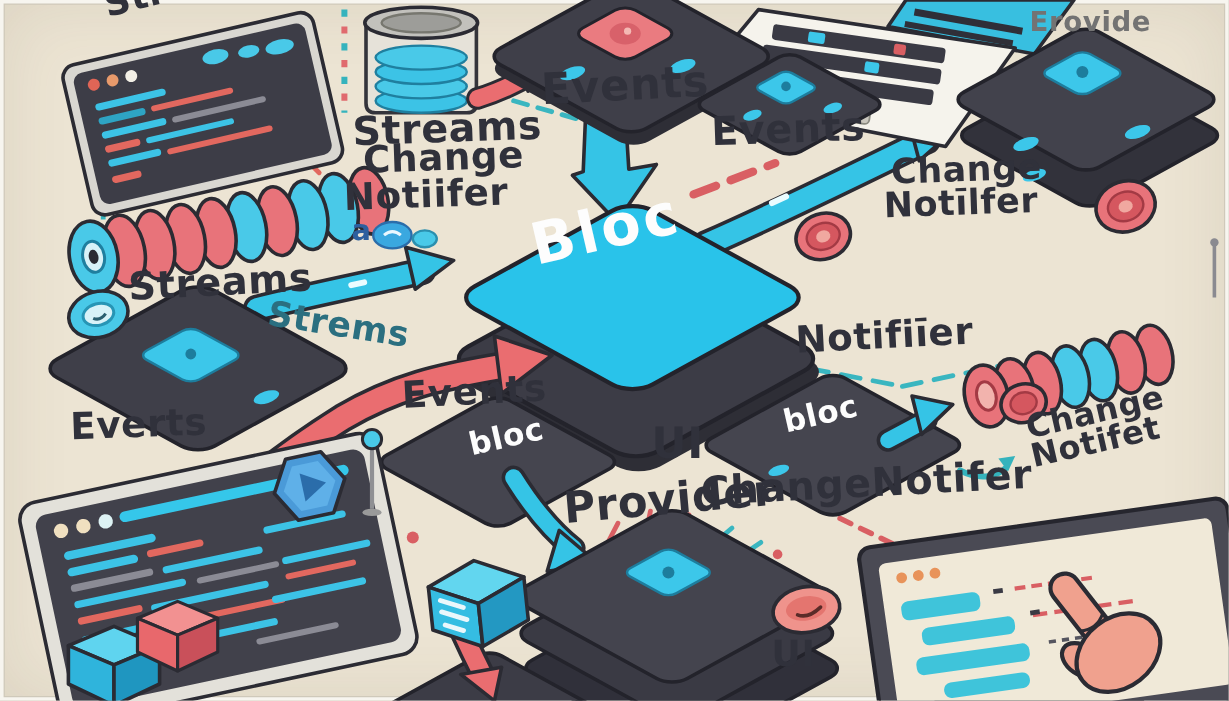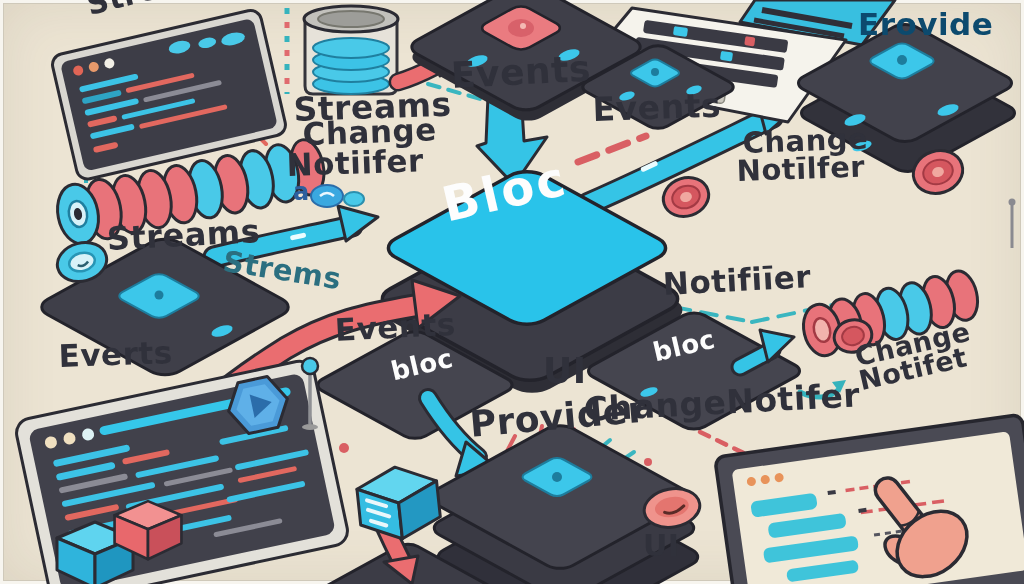--- a/index.html
+++ b/index.html
@@ -413,21 +413,21 @@
     <path d="M-12,-30 q12,8 24,0" fill="none" stroke-width="2.5"></path>
   </g>
 </svg>
 
   <div class="lbl" style="left:83px;top:-12px;font-size:30px;transform:rotate(-14deg)">Stream</div>
   <div class="lbl" style="left:293px;top:90px;font-size:33px;transform:rotate(-2deg)">Streams</div>
   <div class="lbl" style="left:302px;top:116px;font-size:31px;transform:rotate(-2deg)">Change</div>
   <div class="lbl" style="left:286px;top:147px;font-size:31px;transform:rotate(-2deg)">Notiifer</div>
   <div class="lbl" style="left:450px;top:55px;font-size:36px;transform:rotate(-3deg)">Events</div>
   <div class="lbl" style="left:592px;top:90px;font-size:33px;transform:rotate(-2deg)">Events</div>
-  <div class="lbl" style="left:858px;top:6px;font-size:31px;color:#0c4a6e">Erovide</div>
+  <div class="lbl" style="left:858px;top:6px;font-size:23px;color:#737373">Erovide</div>
   <div class="lbl" style="left:742px;top:126px;font-size:29px;transform:rotate(-2deg)">Change</div>
   <div class="lbl" style="left:736px;top:154px;font-size:29px;transform:rotate(-2deg)">Notīlfer</div>
   <div class="lbl" style="left:106px;top:220px;font-size:32px;transform:rotate(-3deg)">Streams</div>
   <div class="lbl teal" style="left:226px;top:244px;font-size:29px;transform:rotate(9deg)">Strems</div>
   <div class="lbl" style="left:662px;top:266px;font-size:31px;transform:rotate(-3deg)">Notifiīer</div>
   <div class="lbl" style="left:58px;top:338px;font-size:31px;transform:rotate(-2deg)">Everts</div>
   <div class="lbl" style="left:334px;top:312px;font-size:31px;transform:rotate(-3deg)">Events</div>
   <div class="lbl" style="left:543px;top:350px;font-size:36px">UI</div>
   <div class="lbl" style="left:468px;top:404px;font-size:36px;transform:rotate(-5deg)">Provider</div>
   <div class="lbl" style="left:583px;top:390px;font-size:33px;transform:rotate(-3deg)">ChangeNotifer</div>

